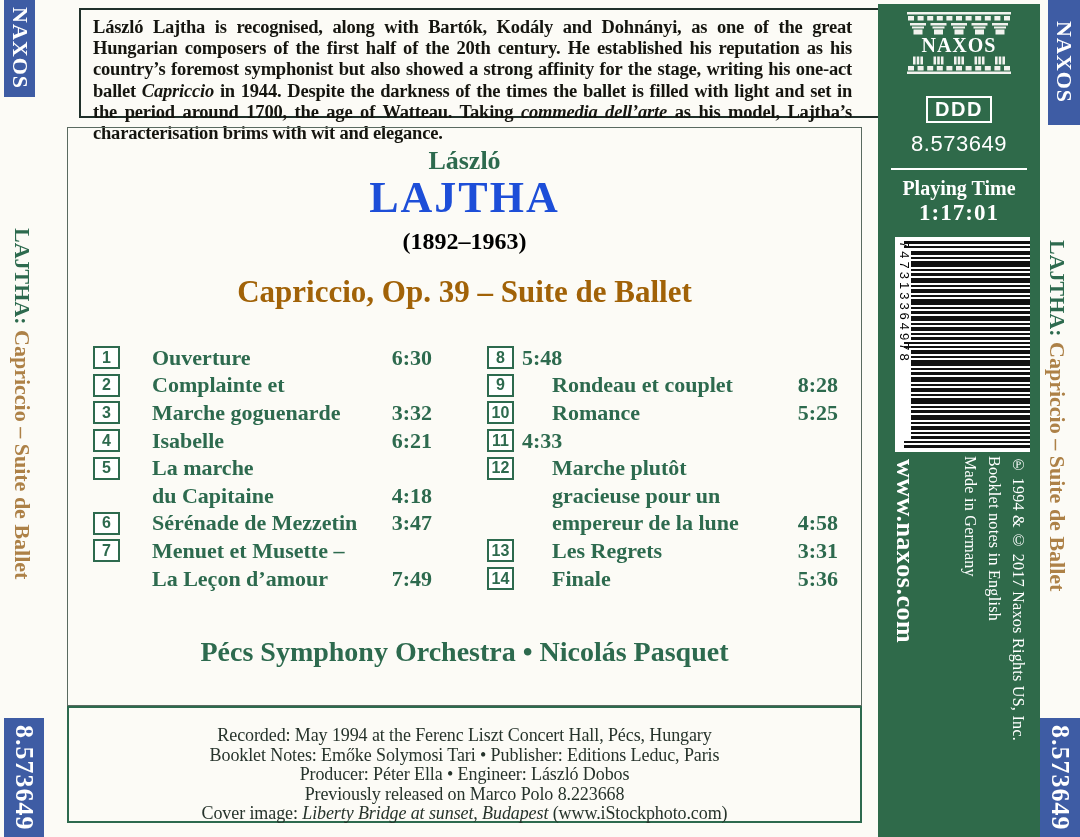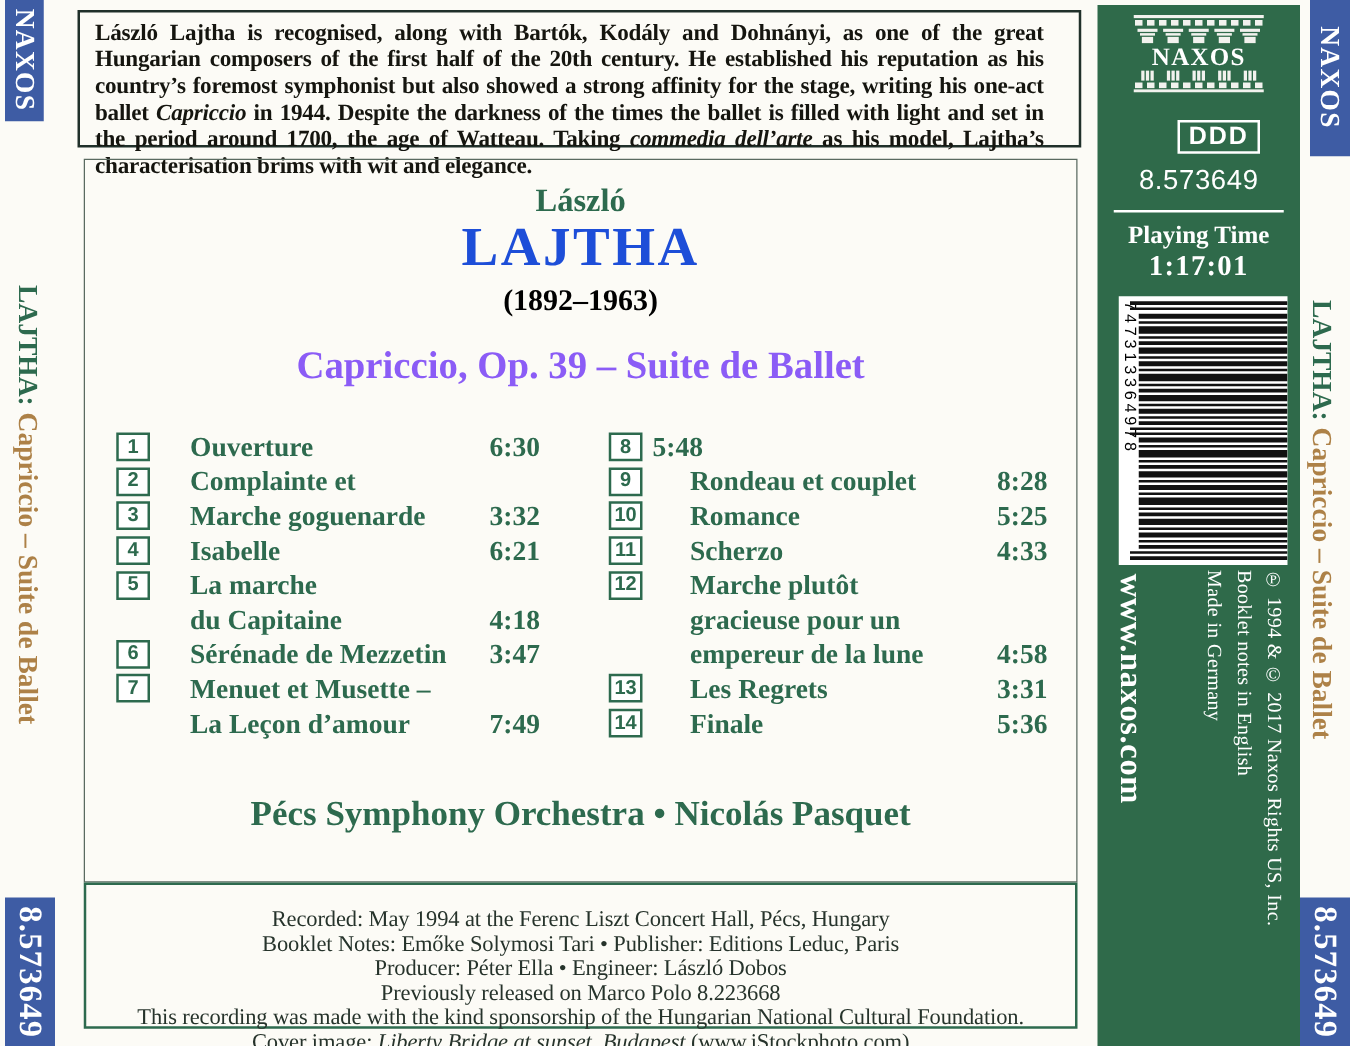--- a/index.html
+++ b/index.html
@@ -11,49 +11,49 @@
   .center{text-align:center;}
   
   .blue{background:#3e5ca4;color:#fff;}
   .flexc{display:flex;align-items:center;justify-content:center;}
   .spine-naxos{font-weight:bold;font-size:22px;letter-spacing:1px;}
   .spine-cat{font-weight:bold;font-size:26px;letter-spacing:1px;}
   .spine-title{font-weight:bold;font-size:22px;white-space:nowrap;}
   .spine-artist{color:#2d6a4e;}
   .spine-work{color:#ad8147;}
   
-  .intro{left:62px;top:8px;width:803px;height:110px;border:2px solid #20302a;box-sizing:border-box;
+  .intro{left:79px;top:8px;width:803px;height:110px;border:2px solid #20302a;box-sizing:border-box;
          padding:7px 28px 0 12px;font-weight:bold;font-size:18.5px;line-height:21.2px;
          color:#15150f;text-align:justify;letter-spacing:-0.2px;}
   .ital{font-style:italic;}
   
   .midbox{left:67px;top:127px;width:795px;height:579px;border:1px solid #5a6a60;box-sizing:border-box;}
   .fn{left:67px;top:146px;width:795px;font-weight:bold;font-size:26px;color:#2d6a4e;}
   .sn{left:67px;top:172px;width:795px;font-weight:bold;font-size:44px;letter-spacing:2px;color:#1d4ed8;}
   .dates{left:67px;top:228px;width:795px;font-weight:bold;font-size:24px;color:#000000;}
-  .work{left:67px;top:274px;width:795px;font-weight:bold;font-size:31px;color:#8b5cf6;}
+  .work{left:67px;top:274px;width:795px;font-weight:bold;font-size:31px;color:#a16207;}
   
   .tcol{font-weight:bold;font-size:22px;color:#2d6a4e;}
   .tline{display:flex;align-items:center;height:27.6px;}
   .numbox{flex:0 0 27px;height:23px;box-sizing:border-box;border:2px solid #2d6a4e;background:#fff;
           display:flex;align-items:center;justify-content:center;
           font-family:"Liberation Sans","DejaVu Sans",sans-serif;font-size:16px;font-weight:bold;}
   .numbox:empty{visibility:hidden;}
   .ttl{flex:1;margin-left:32px;white-space:nowrap;}
   .tcol-r .ttl{margin-left:38px;}
   .time{margin-left:8px;}
   .performers{left:67px;top:636px;width:795px;font-weight:bold;font-size:28px;color:#2d6a4e;}
   
   .credits{left:67px;top:706px;width:795px;height:117px;border:2px solid #2d6a4e;box-sizing:border-box;
            padding-top:18px;font-size:18px;line-height:19.6px;color:#26332b;text-align:center;letter-spacing:-0.1px;}
   
   .panel{left:878px;top:4px;width:162px;height:833px;background:#2f6a4a;color:#fff;}
   .ddd{left:48px;top:92px;width:66px;height:27px;box-sizing:border-box;border:2.5px solid #fff;
        display:flex;align-items:center;justify-content:center;
-       font-size:20px;font-weight:bold;letter-spacing:1.5px;margin-left:16px;}
+       font-size:20px;font-weight:bold;letter-spacing:1.5px;}
   .cat{left:0;top:127px;width:100%;font-size:22px;letter-spacing:0.5px;}
   .rule{left:13px;top:164px;width:136px;height:2px;background:#fff;}
   .ptl{left:0;top:173px;width:100%;font-weight:bold;font-size:20px;}
   .ptv{left:0;top:196px;width:100%;font-weight:bold;font-size:23px;letter-spacing:1px;}
   .bcbox{left:17px;top:233px;width:135px;height:215px;background:#fff;}
   .bcdigits{left:2px;top:4px;height:207px;color:#000;font-size:13px;letter-spacing:3px;}
   .site{left:12px;top:455px;font-weight:bold;font-size:26px;letter-spacing:0.5px;}
   .rights{right:10px;top:452px;font-size:16px;line-height:24px;letter-spacing:0.3px;white-space:nowrap;}
 </style>
 </head>
@@ -140,21 +140,20 @@
         <span class="ttl">Rondeau et couplet</span>
         <span class="time">8:28</span>
       </div>
     <div class="tline">
         <span class="numbox">10</span>
         <span class="ttl">Romance</span>
         <span class="time">5:25</span>
       </div>
     <div class="tline">
         <span class="numbox">11</span>
-        <span class="ttl">Scherzo</span>
         <span class="time">4:33</span>
       </div>
     <div class="tline">
         <span class="numbox">12</span>
         <span class="ttl">Marche plutôt</span>
         <span class="time"></span>
       </div>
     <div class="tline">
         <span class="numbox"></span>
         <span class="ttl">gracieuse pour un</span>
@@ -177,21 +176,20 @@
       </div>
   </div>
 
   <div class="abs performers center">Pécs Symphony Orchestra • Nicolás Pasquet</div>
 
   <div class="abs credits">
     <div>Recorded: May 1994 at the Ferenc Liszt Concert Hall, Pécs, Hungary</div>
     <div>Booklet Notes: Emőke Solymosi Tari • Publisher: Editions Leduc, Paris</div>
     <div>Producer: Péter Ella • Engineer: László Dobos</div>
     <div>Previously released on Marco Polo 8.223668</div>
-    <div>This recording was made with the kind sponsorship of the Hungarian National Cultural Foundation.</div>
     <div><span>Cover image: </span><span class="ital">Liberty Bridge at sunset, Budapest</span><span> (www.iStockphoto.com)</span></div>
   </div>
 
   <div class="abs panel">
 
     <svg class="abs" style="left:27px;top:8px;" width="108" height="62" viewBox="0 0 108 62">
       <g fill="#f2f2ee">
         <rect x="2" y="0" width="104" height="2.5"></rect>
         <rect x="3" y="4" width="6" height="4.5"></rect>
           <rect x="12.6" y="4" width="6" height="4.5"></rect>

